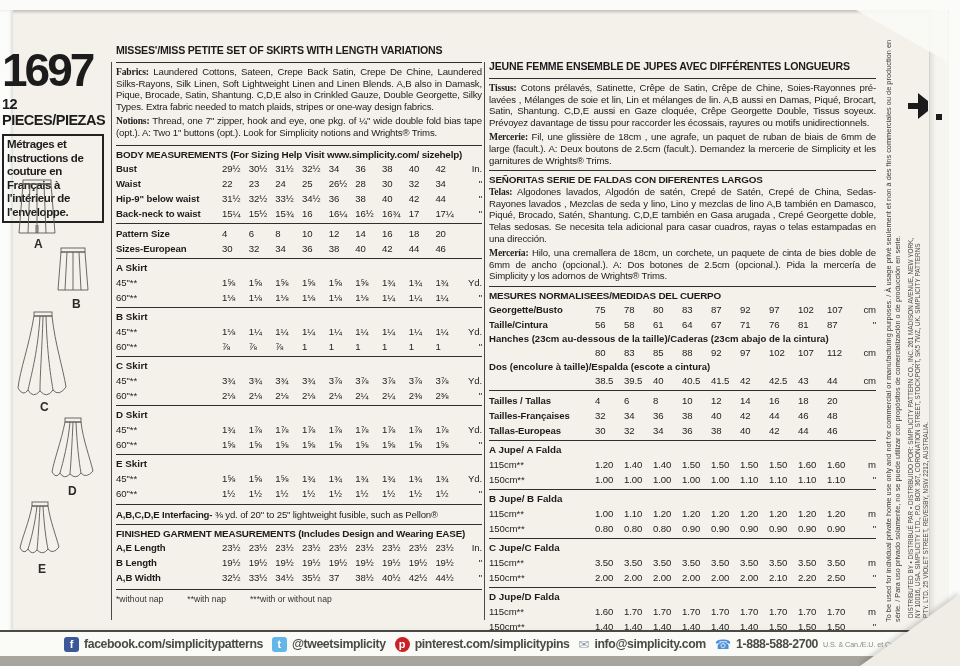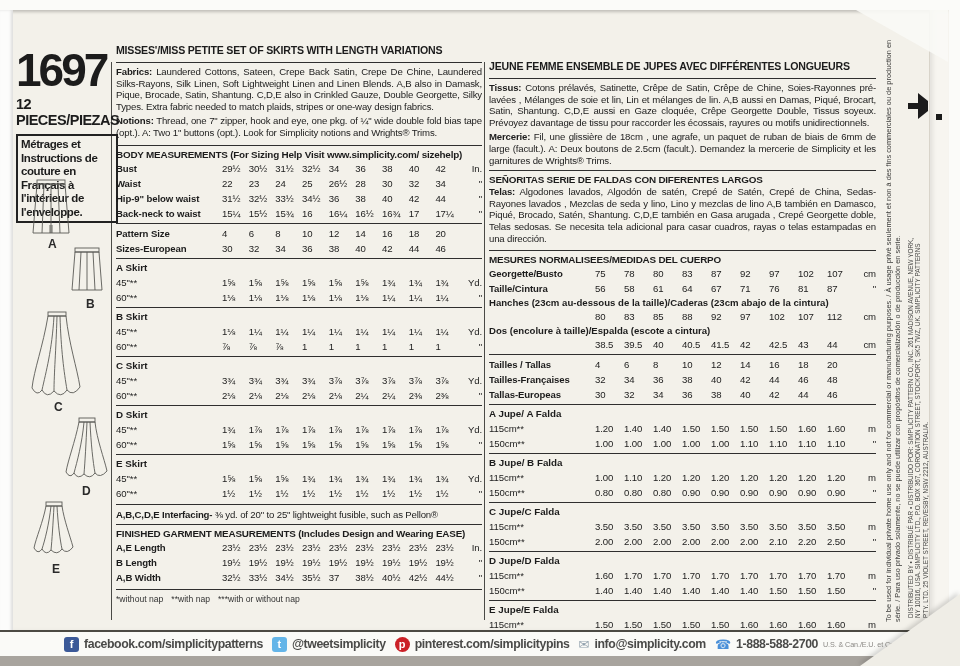--- a/index.html
+++ b/index.html
@@ -16,47 +16,47 @@
     box-shadow:inset 0 2px 3px rgba(0,0,0,.18), inset -3px 0 6px rgba(0,0,0,.07);
   }
   .scan-strip{position:absolute;left:0;top:10px;width:13px;height:646px;background:#fcfcfb;box-shadow:inset -2px 0 3px rgba(0,0,0,.12);}
   .right-fold{position:absolute;left:929px;top:10px;width:19px;height:622px;background:#f7f5f0;border-left:1px solid #d8d4ca;box-shadow:inset 3px 0 4px rgba(0,0,0,.08);}
   .flap-top{position:absolute;left:856px;top:10px;width:0;height:0;border-top:52px solid #faf9f6;border-left:92px solid transparent;opacity:.9;}
   .corner-br{position:absolute;right:0;bottom:0;width:0;height:0;border-bottom:72px solid #efede6;border-left:100px solid transparent;filter:drop-shadow(-2px -2px 2px rgba(0,0,0,.15));z-index:6;}
   .vline{position:absolute;top:62px;width:1px;height:558px;background:#4a4a46;}
   .vline.l1{left:111px;} .vline.l2{left:484px;}
 
   
-  .col-left{position:absolute;left:16px;top:48px;width:102px;height:580px;}
+  .col-left{position:absolute;left:2px;top:48px;width:102px;height:580px;}
   .pat-num{font-size:46px;font-weight:bold;letter-spacing:-3px;line-height:44px;}
   .pieces{font-size:14.5px;font-weight:bold;margin-top:4px;letter-spacing:-0.5px;}
   .fr-box{border:2px solid #222;margin-top:6px;padding:2px 3px;font-weight:bold;font-size:11.5px;line-height:13.5px;width:92px;letter-spacing:-0.4px;}
   .view{position:absolute;}
   .view svg{display:block;}
   .view-letter{position:absolute;font-size:12px;font-weight:bold;color:#2a2a2a;}
 
   
   .col-mid{position:absolute;left:116px;top:44px;width:366px;}
   .col-right{position:absolute;left:489px;top:60px;width:387px;}
   .mid-title{font-weight:bold;font-size:10.6px;letter-spacing:-0.2px;padding-bottom:3px;}
   .sec{border-top:1px solid #2f2f2f;margin-top:3px;padding-top:3px;}
   .sec2{border-top:1px solid #2f2f2f;margin-top:2px;padding-top:2px;}
   .para{font-size:9.6px;line-height:11.6px;text-align:justify;padding-bottom:3px;letter-spacing:-0.15px;}
-  .para b{letter-spacing:-0.15px;}
+  .para b{letter-spacing:-0.15px;font-family:Liberation Serif, serif;}
   .heading{font-weight:bold;font-size:9.9px;padding-bottom:1px;letter-spacing:-0.2px;}
   .line{font-size:9.6px;line-height:13px;letter-spacing:-0.15px;}
   .table{width:100%;}
   .t-row{display:flex;align-items:baseline;font-size:9.6px;line-height:15px;letter-spacing:-0.1px;}
   .t-label{width:106px;flex:none;}
   .labels-bold .t-label{font-weight:bold;}
   .t-cell{flex:1;}
   .t-unit{width:20px;flex:none;text-align:right;}
   .t-head{font-weight:bold;font-size:9.8px;line-height:14px;border-top:1px solid #2f2f2f;margin-top:2px;padding-top:2px;}
   .t-note{font-weight:bold;font-size:9.6px;line-height:13px;}
-  .footnotes{font-size:8.6px;color:#333;display:flex;gap:8px;padding-top:4px;margin-top:4px;}
+  .footnotes{font-size:8.6px;color:#333;display:flex;gap:24px;padding-top:4px;margin-top:4px;}
 
   
   .vtext{position:absolute;transform-origin:0 0;transform:rotate(-90deg);color:#3a3a38;}
   .v-usage{left:884px;top:622px;width:588px;font-size:7.4px;line-height:9.4px;}
   .v-dist{left:907px;top:618px;width:388px;font-size:6.4px;line-height:7.4px;color:#4a4a48;}
   .notch{position:absolute;left:903px;top:92px;z-index:5;}
   .notch-sq{position:absolute;left:936px;top:114px;width:6px;height:6px;background:#1b1b1b;z-index:5;}
 
   
   .footer-bar{
@@ -414,20 +414,21 @@
   </div>
 </div>
 
 <div class="col-right">
   <div class="mid-title">JEUNE FEMME ENSEMBLE DE JUPES AVEC DIFFÉRENTES LONGUEURS</div>
   <div class="para sec"><b>Tissus:</b><span> Cotons prélavés, Satinette, Crêpe de Satin, Crêpe de Chine, Soies-Rayonnes pré-lavées , Mélanges de soie et lin, Lin et mélanges de lin. A,B aussi en Damas, Piqué, Brocart, Satin, Shantung. C,D,E aussi en Gaze cloquée, Crêpe Georgette Double, Tissus soyeux. Prévoyez davantage de tissu pour raccorder les écossais, rayures ou motifs unidirectionnels.</span></div>
   <div class="para" style="padding-bottom:1px;"><b>Mercerie:</b><span> Fil, une glissière de 18cm , une agrafe, un paquet de ruban de biais de 6mm de large (facult.). A: Deux boutons de 2.5cm (facult.). Demandez la mercerie de Simplicity et les garnitures de Wrights® Trims.</span></div>
 
   <div class="sec heading">SEÑORITAS SERIE DE FALDAS CON DIFERENTES LARGOS</div>
   <div class="para"><b>Telas:</b><span> Algodones lavados, Algodón de satén, Crepé de Satén, Crepé de China, Sedas-Rayones lavados , Mezclas de seda y lino, Lino y mezclas de lino A,B también en Damasco, Piqué, Brocado, Satén, Shantung. C,D,E también en Gasa arugada , Crepé Georgette doble, Telas sedosas. Se necesita tela adicional para casar cuadros, rayas o telas estampadas en una dirección.</span></div>
+  <div class="para" style="padding-bottom:1px;"><b>Mercería:</b><span> Hilo, una cremallera de 18cm, un corchete, un paquete de cinta de bies doble de 6mm de ancho (opcional.). A: Dos botones de 2.5cm (opcional.). Pida la mercería de Simplicity y los adornos de Wrights® Trims.</span></div>
 
   <div class="sec heading">MESURES NORMALISEES/MEDIDAS DEL CUERPO</div>
   <div class="table labels-bold">
       <div class="t-row">
         <span class="t-label">Georgette/Busto</span>
         <span class="t-cell">75</span>
         <span class="t-cell">78</span>
         <span class="t-cell">80</span>
         <span class="t-cell">83</span>
         <span class="t-cell">87</span>

